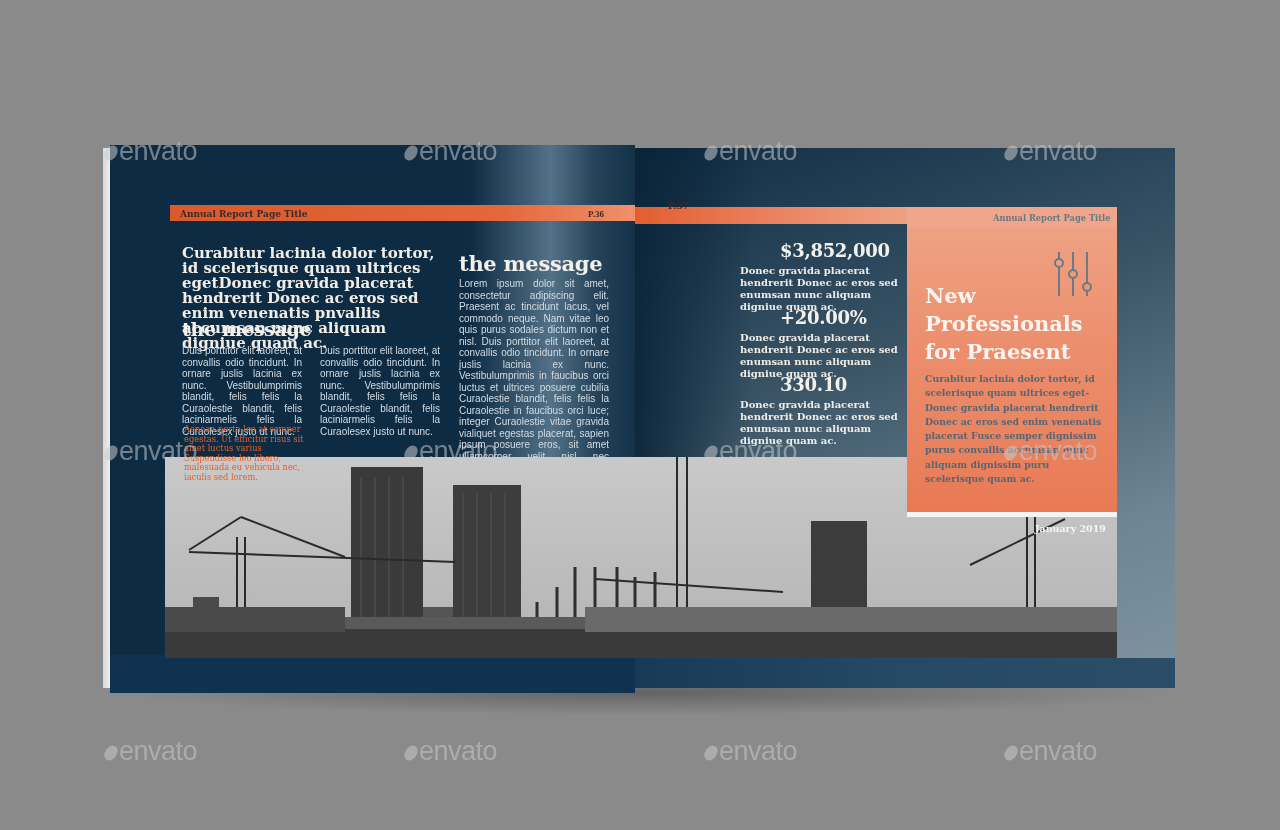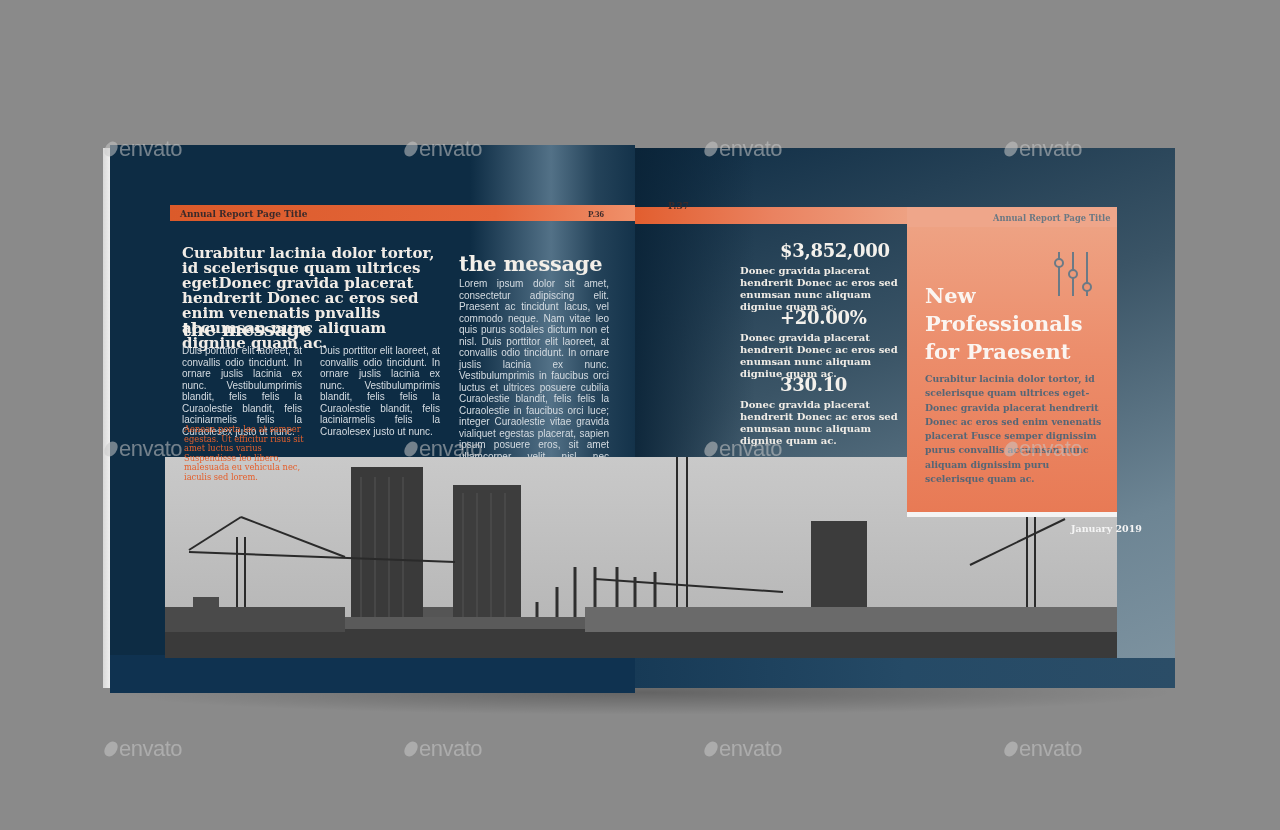--- a/index.html
+++ b/index.html
@@ -1,19 +1,19 @@
 <!DOCTYPE html>
 <html><head>
 <meta charset="utf-8">
 <style>
   * { box-sizing: border-box; margin: 0; padding: 0; }
   html, body { width: 1280px; height: 830px; overflow: hidden; }
   body { background: #8a8a8a; position: relative; font-family: "DejaVu Serif", serif; }
 
-  .watermark { position: absolute; color: rgba(200,200,200,0.55); font-family: "Liberation Sans", sans-serif; font-size: 22px; letter-spacing: -0.5px; white-space: nowrap; z-index: 50; pointer-events: none; }
+  .watermark { position: absolute; color: rgba(200,200,200,0.55); font-family: "Liberation Sans", sans-serif; font-size: 27px; letter-spacing: -0.5px; white-space: nowrap; z-index: 50; pointer-events: none; }
   .watermark .leaf { display: inline-block; width: 12px; height: 16px; border-radius: 60% 40% 60% 40%; background: rgba(200,200,200,0.55); margin-right: 2px; vertical-align: -1px; transform: rotate(20deg); }
 
   .shadow { position: absolute; left: 110px; top: 670px; width: 1070px; height: 45px; background: radial-gradient(ellipse at center, rgba(0,0,0,0.28), rgba(0,0,0,0) 70%); }
 
   
   .page-edge { position: absolute; left: 103px; top: 148px; width: 8px; height: 540px; background: linear-gradient(90deg,#d8d8d8,#f2f2f2); }
 
   .page-left { position: absolute; left: 110px; top: 145px; width: 525px; height: 548px; background: #0d2c44; overflow: hidden; }
   .page-left .sheen { position: absolute; left: 360px; top: 0; width: 180px; height: 100%; background: linear-gradient(90deg, rgba(120,150,170,0) 0%, rgba(140,170,190,0.55) 45%, rgba(90,120,140,0.3) 70%, rgba(13,44,68,0) 100%); }
   .page-right { position: absolute; left: 635px; top: 148px; width: 540px; height: 540px; background: linear-gradient(160deg, #0f2d45 0%, #3a5466 40%, #6d8594 75%, #7f94a1 100%); overflow: hidden; }
@@ -35,21 +35,21 @@
 
   .stat-value { position: absolute; left: 780px; font-weight: bold; color: #f4f1ec; font-size: 18px; letter-spacing: -0.3px; white-space: nowrap; }
   .stat-desc { position: absolute; left: 740px; width: 170px; font-size: 10px; line-height: 12px; font-weight: bold; color: #f0ece6; }
 
   .feature-box { position: absolute; left: 907px; top: 227px; width: 210px; height: 285px; background: linear-gradient(180deg,#eea283 0%,#ec8d6b 45%,#e87a55 100%); z-index: 5; }
   .feature-top { position: absolute; left: 907px; top: 207px; width: 210px; height: 22px; background: #efa68a; z-index: 5; }
   .feature-underline { position: absolute; left: 907px; top: 512px; width: 210px; height: 5px; background: #f4f4f4; z-index: 6; }
   .feature-label { position: absolute; left: 993px; top: 213px; font-size: 8.3px; font-weight: bold; color: #6a7883; z-index: 7; white-space: nowrap; }
   .feature-title { position: absolute; left: 925px; top: 282px; width: 190px; font-size: 21px; line-height: 28px; font-weight: bold; color: #fbf5f1; z-index: 7; }
   .feature-body { position: absolute; left: 925px; top: 372px; width: 185px; font-size: 9.3px; line-height: 14.3px; font-weight: bold; color: #556676; z-index: 7; }
-  .date-label { position: absolute; left: 1035px; top: 523px; font-size: 9.5px; font-weight: bold; color: #f5f5f5; z-index: 8; white-space: nowrap; margin-left: 36px; }
+  .date-label { position: absolute; left: 1035px; top: 523px; font-size: 9.5px; font-weight: bold; color: #f5f5f5; z-index: 8; white-space: nowrap; }
   .sliders-icon { position: absolute; left: 1053px; top: 250px; z-index: 7; }
 </style>
 </head>
 <body>
 
 <div class="shadow"></div>
 <div class="page-edge"></div>
 
 <div class="page-left">
   <div class="sheen"></div>

